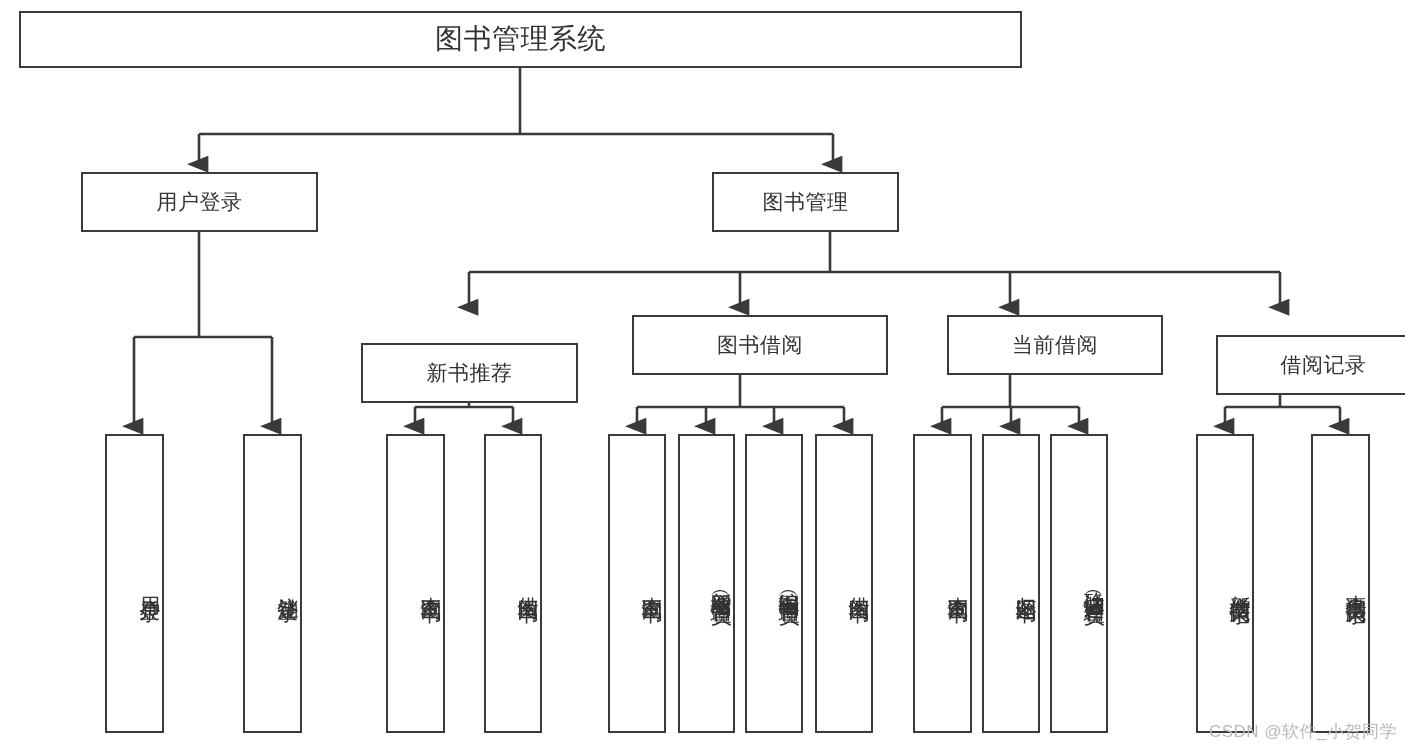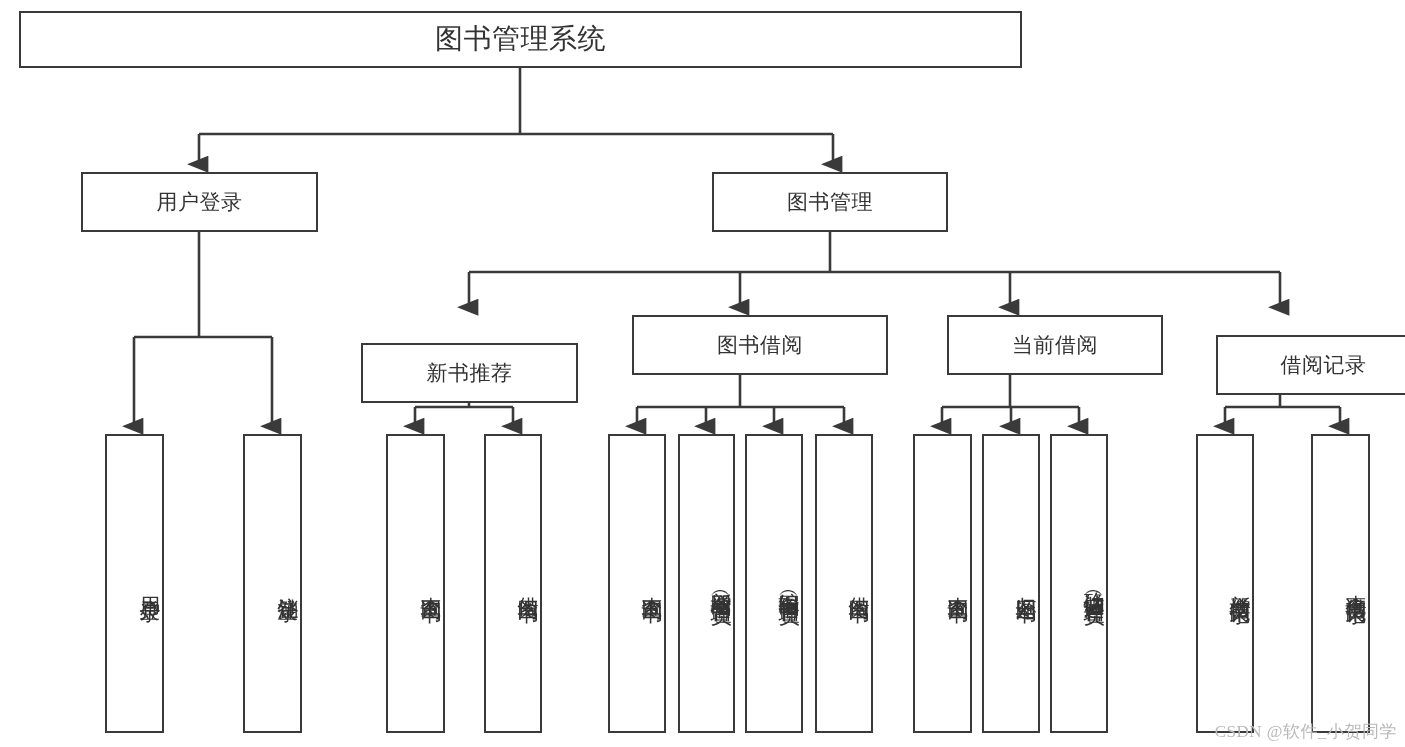--- a/index.html
+++ b/index.html
@@ -59,21 +59,20 @@
     pointer-events: none;
   }
   .watermark {
     position: absolute;
     right: 8px;
     bottom: 4px;
     font-size: 17px;
     color: #b9b9b9;
     letter-spacing: 0.5px;
     white-space: nowrap;
-    font-family: Liberation Serif, serif;
   }
 </style>
 </head>
 <body>
 
 <div id="canvas">
 
   <svg class="edges" viewBox="0 0 1405 747" xmlns="http://www.w3.org/2000/svg">
     <defs>
       <marker id="arrow" markerWidth="10" markerHeight="10" refX="3.2" refY="4" orient="auto" markerUnits="strokeWidth">
@@ -124,21 +123,21 @@
     </g>
   </svg>
 
   <div class="node root" style="left: 19px; top: 11px; width: 1003px; height: 57px;">
     <span>图书管理系统</span>
   </div>
 
   <div class="node" style="left: 81px; top: 172px; width: 237px; height: 60px;">
     <span>用户登录</span>
   </div>
-  <div class="node" style="left: 712px; top: 172px; width: 236px; height: 60px;">
+  <div class="node" style="left: 712px; top: 172px; width: 187px; height: 60px;">
     <span>图书管理</span>
   </div>
 
   <div class="node" style="left: 361px; top: 315px; width: 217px; height: 60px; margin-top: 28px;">
     <span>新书推荐</span>
   </div>
   <div class="node" style="left: 632px; top: 315px; width: 256px; height: 60px;">
     <span>图书借阅</span>
   </div>
   <div class="node" style="left: 947px; top: 315px; width: 216px; height: 60px;">

